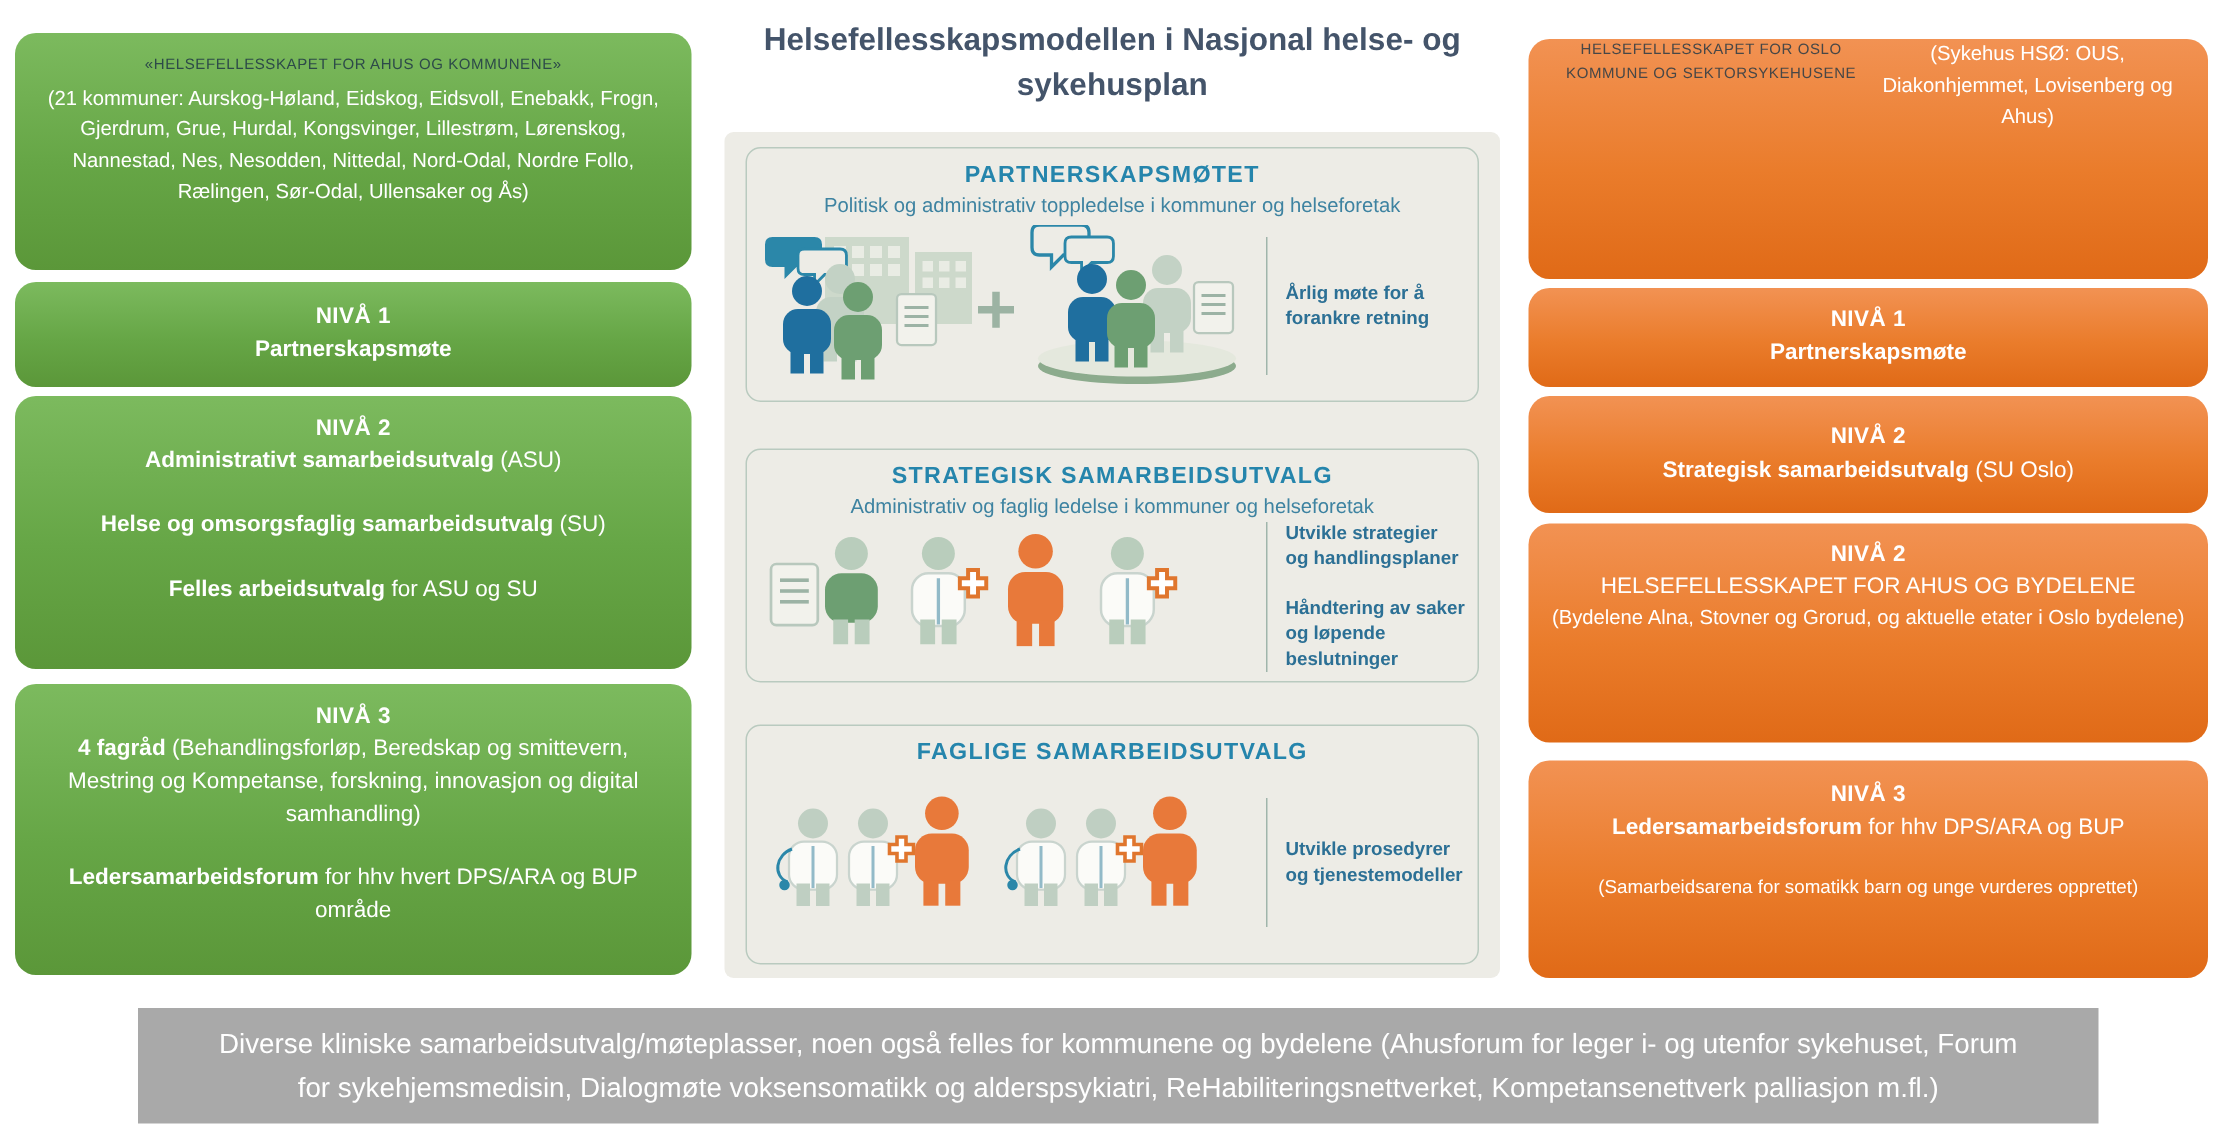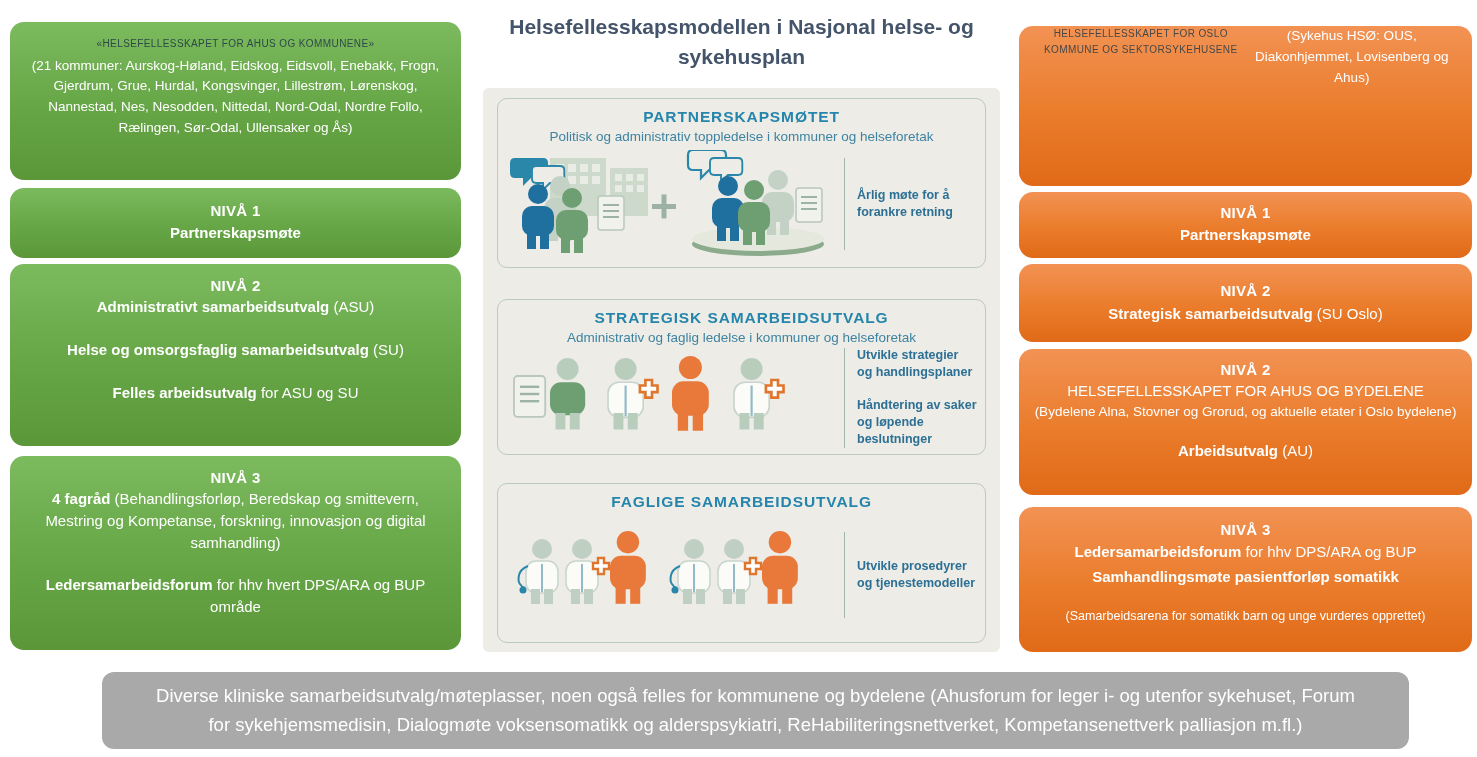--- a/index.html
+++ b/index.html
@@ -56,22 +56,22 @@
            letter-spacing:.9px;color:#2585ac;}
   .csub{margin:3px 0 0 0;text-align:center;font-size:13.5px;color:#3e83a1;}
   .crow{flex:1;display:flex;align-items:center;padding:2px 8px 6px 12px;}
   .illu{flex:0 0 330px;width:330px;}
   .vdiv{width:0;border-left:1.5px solid #a0b5ab;margin:0 12px 0 4px;}
   #cb1 .vdiv{height:92px;} #cb2 .vdiv{height:100px;} #cb3 .vdiv{height:86px;}
   .notes{font-weight:bold;color:#2c7095;font-size:12.5px;line-height:1.35;
          display:flex;flex-direction:column;gap:16px;width:128px;text-align:left;}
 
   
-  #footer{position:absolute;left:102px;top:672px;width:1307px;height:77px;background:#a9a9a9;
-          border-radius:12px;color:#fff;font-size:18.5px;line-height:1.55;display:flex;
+  #footer{position:absolute;left:92px;top:672px;width:1307px;height:77px;background:#a9a9a9;
+          border-radius:0;color:#fff;font-size:18.5px;line-height:1.55;display:flex;
           align-items:center;justify-content:center;text-align:center;padding:0 48px;
           box-sizing:border-box;}
 </style>
 </head>
 <body>
 
 <div id="canvas">
 
   <svg width="0" height="0" style="position:absolute" aria-hidden="true">
     <defs>
@@ -279,27 +279,25 @@
 
   <div class="box orange rbox" id="rb3">
     <h4>NIVÅ 2</h4>
     <p><b>Strategisk samarbeidsutvalg</b><span> (SU Oslo)</span></p>
   </div>
 
   <div class="box orange rbox" id="rb4">
     <h4>NIVÅ 2</h4>
     <p class="caps-line">HELSEFELLESSKAPET FOR AHUS OG BYDELENE</p>
     <p class="subtle">(Bydelene Alna, Stovner og Grorud, og aktuelle etater i Oslo bydelene)</p>
-    <p class="au-line"><b>Arbeidsutvalg</b><span> (AU)</span></p>
   </div>
 
   <div class="box orange rbox" id="rb5">
     <h4>NIVÅ 3</h4>
     <p><b>Ledersamarbeidsforum</b><span> for hhv DPS/ARA og BUP</span></p>
-    <p style="font-weight:bold">Samhandlingsmøte pasientforløp somatikk</p>
     <p class="tiny">(Samarbeidsarena for somatikk barn og unge vurderes opprettet)</p>
   </div>
 
   <div id="footer">
     <span>Diverse kliniske samarbeidsutvalg/møteplasser, noen også felles for kommunene og bydelene (Ahusforum for leger i- og utenfor sykehuset, Forum for sykehjemsmedisin, Dialogmøte voksensomatikk og alderspsykiatri, ReHabiliteringsnettverket, Kompetansenettverk palliasjon m.fl.)</span>
   </div>
 
 </div>
 
 </body></html>

